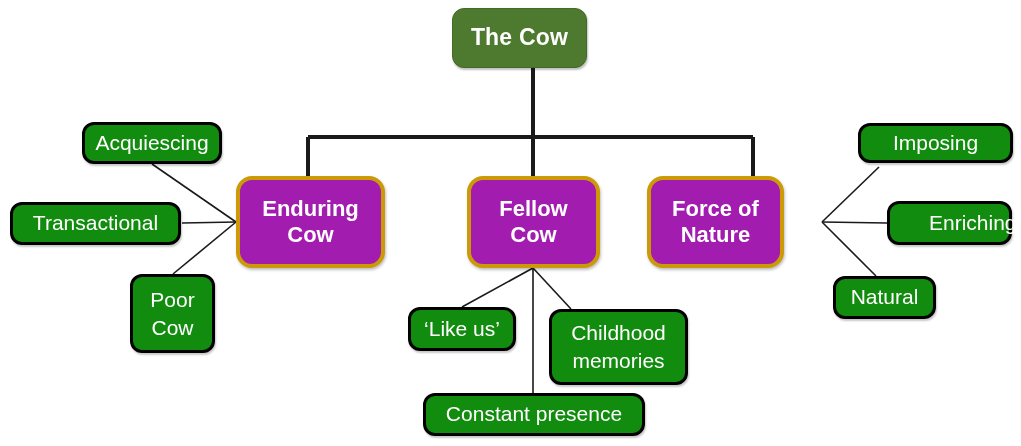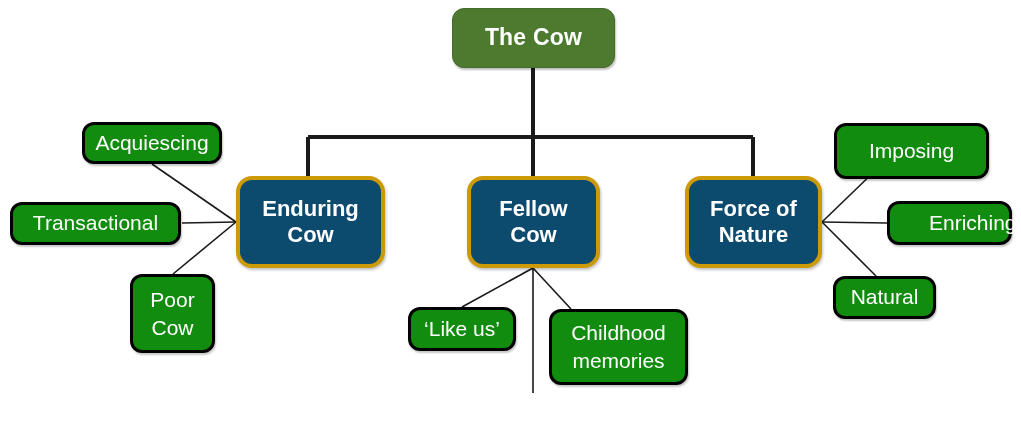--- a/index.html
+++ b/index.html
@@ -43,21 +43,21 @@
     background: #4d7a2f;
     border: 1px solid #44692a;
     border-radius: 12px;
     font-weight: bold;
     font-size: 23px;
     letter-spacing: 0.2px;
     box-shadow: 1px 2px 2px rgba(0,0,0,0.25);
   }
   
   .node.mid {
-    background: #0c4a6e;
+    background: #a21caf;
     border: 4px solid #cc9a06;
     border-radius: 16px;
     font-weight: bold;
     font-size: 22px;
     box-shadow: 1px 2px 3px rgba(0,0,0,0.25);
   }
   
   .node.leaf {
     background: #128c0e;
     border: 3px solid #000000;
@@ -83,21 +83,21 @@
       <line x1="236" y1="222" x2="182" y2="223" stroke="#1a1a1a" stroke-width="1.6" stroke-linecap="butt"></line>
       <line x1="236" y1="222" x2="173" y2="274" stroke="#1a1a1a" stroke-width="1.6" stroke-linecap="butt"></line>
       <line x1="533" y1="268" x2="462" y2="307" stroke="#1a1a1a" stroke-width="1.6" stroke-linecap="butt"></line>
       <line x1="533" y1="268" x2="571" y2="309" stroke="#1a1a1a" stroke-width="1.6" stroke-linecap="butt"></line>
       <line x1="533" y1="268" x2="533" y2="393" stroke="#1a1a1a" stroke-width="1.6" stroke-linecap="butt"></line>
       <line x1="822" y1="222" x2="879" y2="167" stroke="#1a1a1a" stroke-width="1.6" stroke-linecap="butt"></line>
       <line x1="822" y1="222" x2="887" y2="223" stroke="#1a1a1a" stroke-width="1.6" stroke-linecap="butt"></line>
       <line x1="822" y1="222" x2="876" y2="276" stroke="#1a1a1a" stroke-width="1.6" stroke-linecap="butt"></line>
     </svg>
 
-  <div class="node root" style="left: 452px; top: 8px; width: 163px; height: 60px;">
+  <div class="node root" style="left: 452px; top: 8px; width: 135px; height: 60px;">
     <span class="node-label">The Cow</span>
   </div>
 
   <div class="node mid" style="left: 236px; top: 176px; width: 149px; height: 92px;">
     <span class="node-label">Enduring
 Cow</span>
   </div>
   <div class="node leaf" style="left: 82px; top: 122px; width: 140px; height: 42px;">
     <span class="node-label">Acquiescing</span>
   </div>
@@ -113,26 +113,29 @@
     <span class="node-label">Fellow
 Cow</span>
   </div>
   <div class="node leaf" style="left: 408px; top: 307px; width: 108px; height: 44px;">
     <span class="node-label">‘Like us’</span>
   </div>
   <div class="node leaf two-line" style="left: 549px; top: 309px; width: 139px; height: 76px;">
     <span class="node-label">Childhood
 memories</span>
   </div>
+  <div class="node leaf" style="left: 423px; top: 393px; width: 222px; height: 43px;">
+    <span class="node-label">Constant presence</span>
+  </div>
 
-  <div class="node mid" style="left: 685px; top: 176px; width: 137px; height: 92px;">
+  <div class="node mid" style="left: 647px; top: 176px; width: 137px; height: 92px;">
     <span class="node-label">Force of
 Nature</span>
   </div>
-  <div class="node leaf" style="left: 834px; top: 123px; width: 155px; height: 56px;">
+  <div class="node leaf" style="left: 858px; top: 123px; width: 155px; height: 40px;">
     <span class="node-label">Imposing</span>
   </div>
   <div class="node leaf" style="left: 887px; top: 201px; width: 125px; height: 44px; padding-left: 39px;">
     <span class="node-label">Enriching</span>
   </div>
   <div class="node leaf" style="left: 833px; top: 276px; width: 103px; height: 43px;">
     <span class="node-label">Natural</span>
   </div>
 
 </div>

